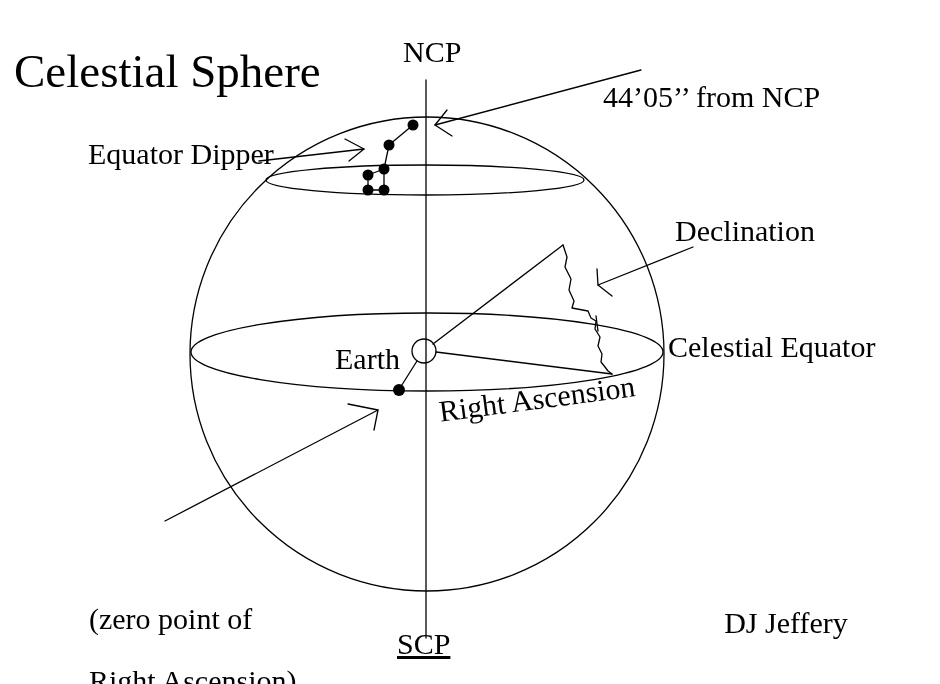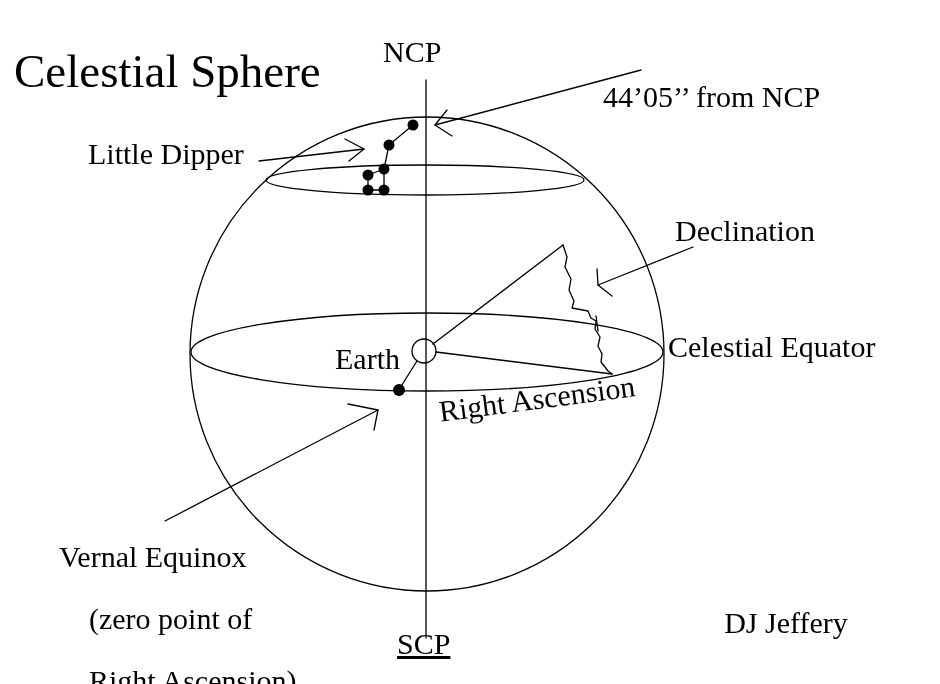--- a/index.html
+++ b/index.html
@@ -68,35 +68,35 @@
     </g>
 
     <g>
       <line x1="165" y1="521" x2="378" y2="410" class="ln"></line>
       <polyline points="348,404 378,410 374,430" class="ln"></polyline>
     </g>
   </svg>
 
   <div class="title" style="left:14px;top:48px;">Celestial Sphere</div>
 
-  <div class="lbl" style="left:383px;top:36px;">NCP</div>
+  <div class="lbl" style="left:403px;top:36px;">NCP</div>
 
   <div class="lbl" style="left:603px;top:81px;">44’05’’ from NCP</div>
 
-  <div class="lbl" style="left:88px;top:138px;">Little Dipper</div>
+  <div class="lbl" style="left:88px;top:138px;">Equator Dipper</div>
 
   <div class="lbl" style="left:668px;top:331px;">Celestial Equator</div>
 
   <div class="lbl" style="left:675px;top:215px;">Declination</div>
 
   <div class="lbl" style="left:335px;top:328px;margin-top:15px;">Earth</div>
 
   <div class="lbl rot" style="left:437px;top:396px;">Right Ascension</div>
 
-  <div class="lbl vernal" style="left:59px;top:541px;"><span>Vernal Equinox</span><br>
+  <div class="lbl vernal" style="left:59px;top:541px;"><br>
     <span>(zero point of</span><br>
     <span>Right Ascension)</span></div>
 
   <div class="lbl" style="left:397px;top:628px;text-decoration:underline;">SCP</div>
 
   <div class="lbl credit" style="left:706px;top:605px;"><span>DJ Jeffery</span><br>
     <span>UNLV 2003</span></div>
 
 </div>
 

